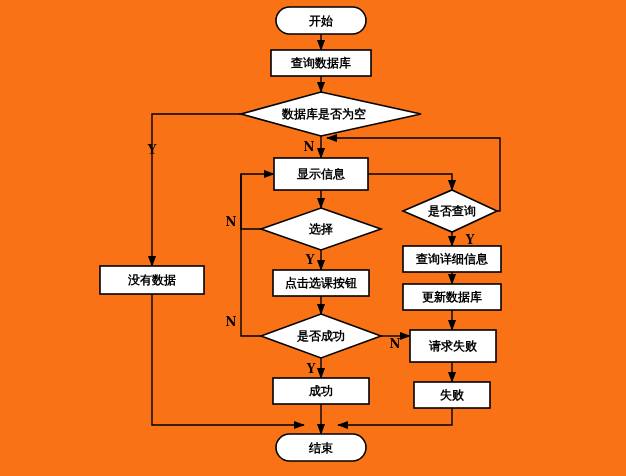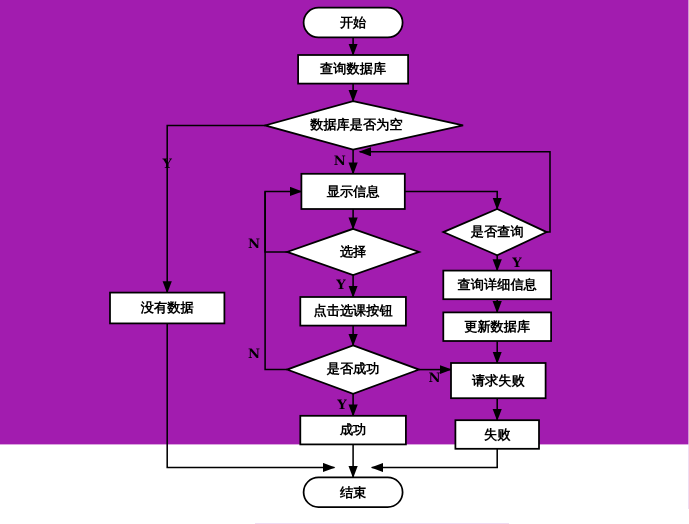--- a/index.html
+++ b/index.html
@@ -1,20 +1,20 @@
 <!DOCTYPE html>
 <html><head>
 <meta charset="utf-8">
 <style>
   html,body{margin:0;padding:0;background:#ffffff;}
   body{
     width:626px;height:476px;overflow:hidden;
     font-family:"DejaVu Sans","Liberation Sans",sans-serif;
   }
-  #chart-root{position:relative;width:626px;height:404px;background:#a21caf;}
+  #chart-root{position:relative;width:626px;height:476px;background:#f97316;}
   svg#flow{position:absolute;left:0;top:0;width:626px;height:476px;display:block;}
   .shape-fill{fill:#ffffff;stroke:#000000;stroke-width:1.6;}
   .connector{stroke:#000000;stroke-width:1.4;fill:none;}
   .node-text{
     font-family:"DejaVu Sans","Liberation Sans",sans-serif;
     font-size:12px;font-weight:bold;fill:#000000;
     text-anchor:middle;dominant-baseline:middle;
   }
   .edge-label{
     font-family:"DejaVu Serif","Liberation Serif",serif;

